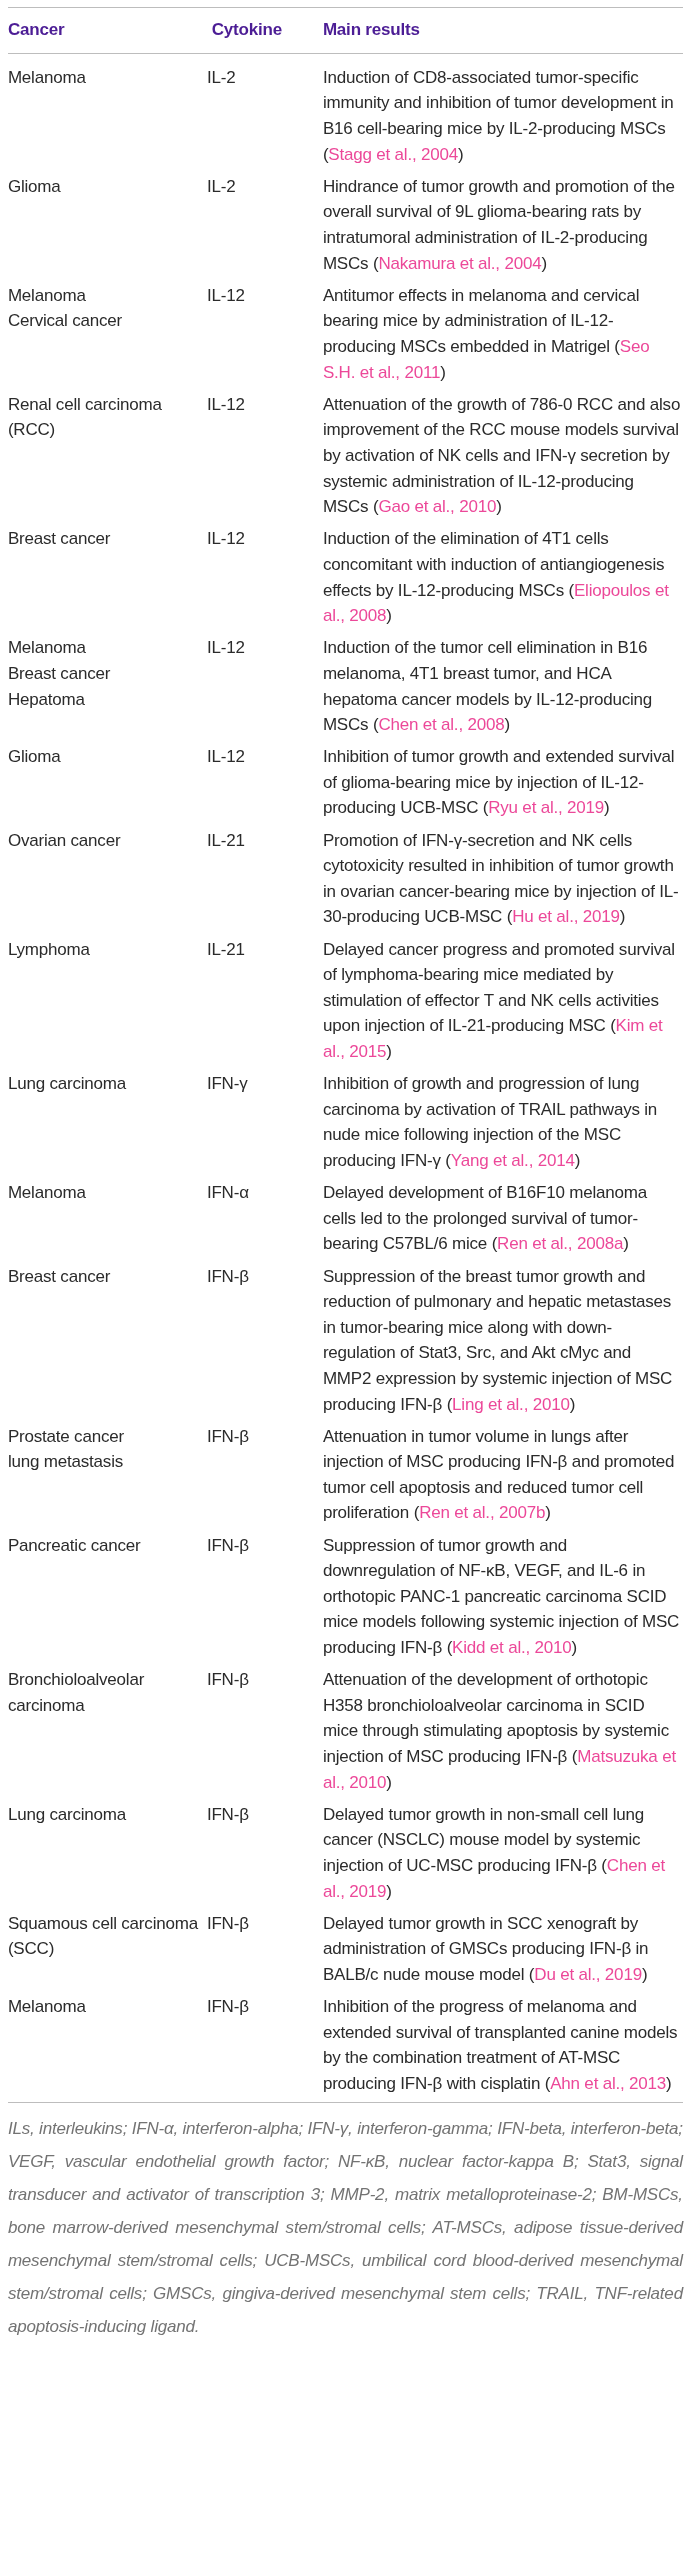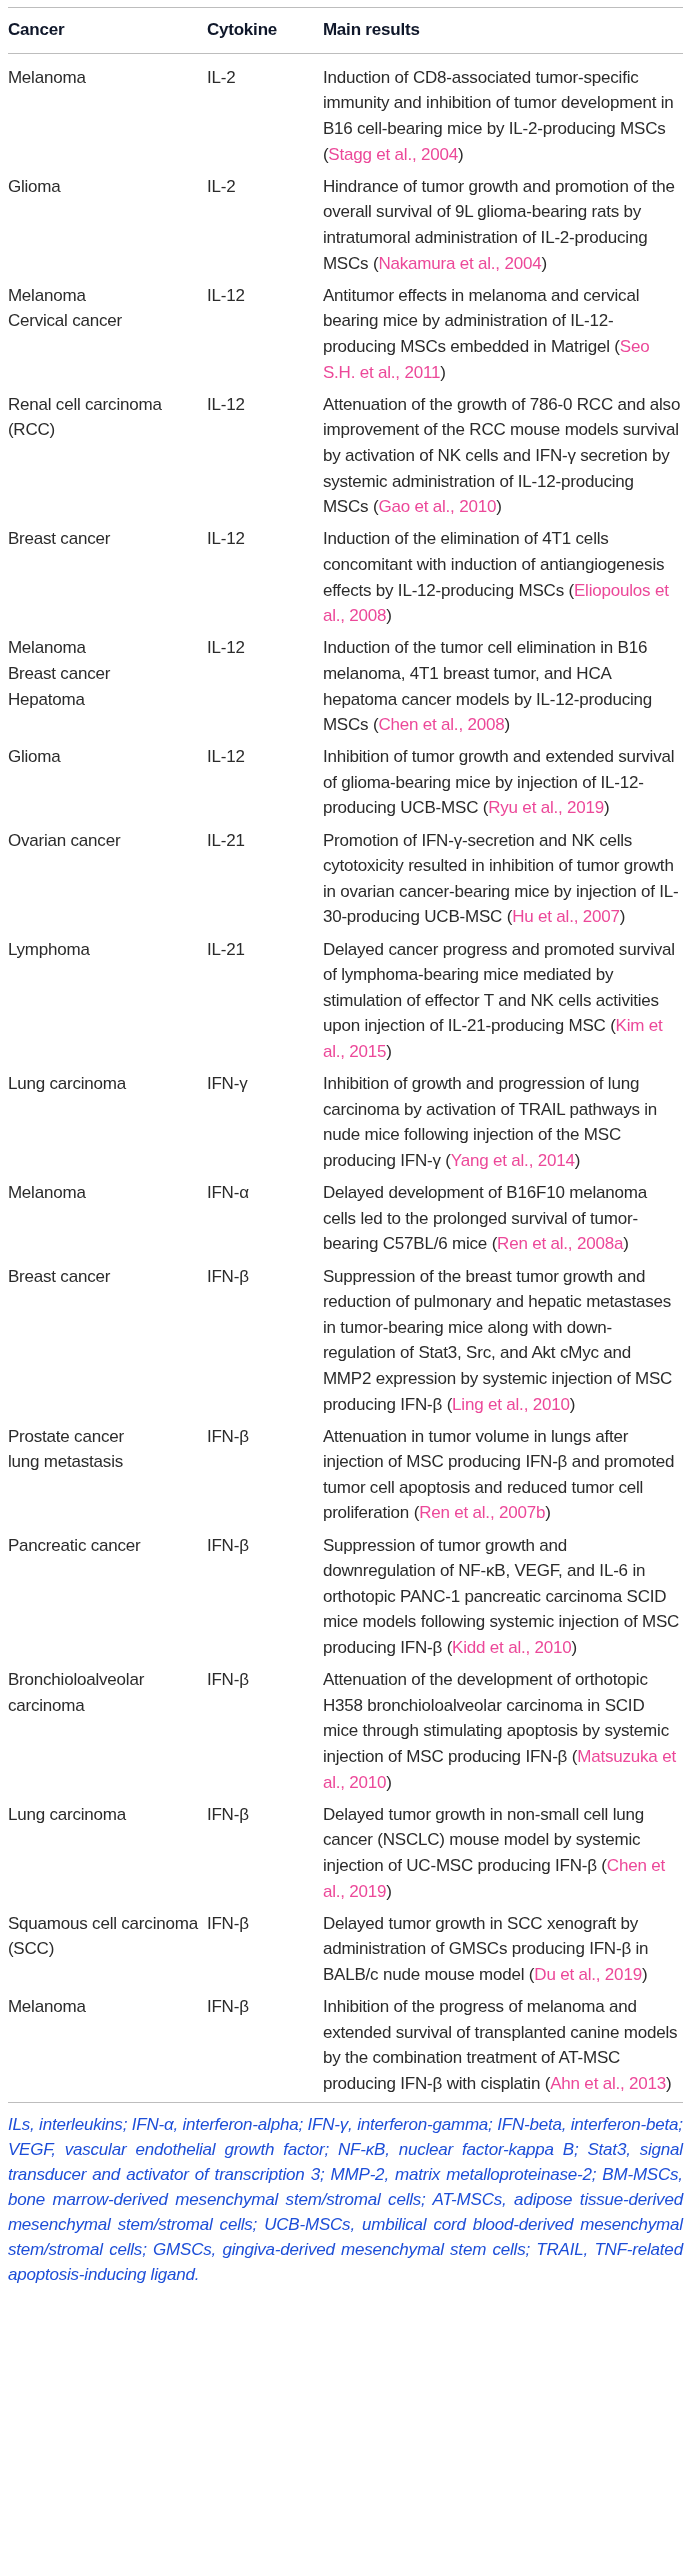--- a/index.html
+++ b/index.html
@@ -31,47 +31,47 @@
     table.cyto-table col.c-gap { width: 36px; }
     table.cyto-table col.c-main { width: 360px; }
 
     table.cyto-table thead th {
       font-weight: bold;
       text-align: left;
       border-top: 1.3px solid #bdbdbd;
       border-bottom: 1.3px solid #bdbdbd;
       padding: 11.8px 0 11.8px 0;
       line-height: 21.7px;
-      color: #0f172a;
+      color: #4c1d95;
       vertical-align: middle;
     }
-    table.cyto-table thead th.th-cyto { }
+    table.cyto-table thead th.th-cyto { text-align: center; }
     table.cyto-table tbody td {
       vertical-align: top;
       padding: 3.3px 0 3.3px 0;
       color: #2b2b2b;
       font-weight: normal;
     }
     table.cyto-table tbody tr:first-child td { padding-top: 11px; }
     table.cyto-table tbody tr:last-child td {
       padding-bottom: 5.3px;
       border-bottom: 1.3px solid #bdbdbd;
     }
     td.td-cyto { text-align: left; }
     td.td-cancer .cancer-line { display: block; }
     .cite { color: #ec4899; }
     .paren { color: #2b2b2b; }
     .footnote {
       width: 675px;
       margin: 9.2px 0 0 0;
       font-style: italic;
       font-size: 17px;
-      line-height: 25px;
+      line-height: 33px;
       text-align: justify;
-      color: #1d4ed8;
+      color: #737373;
       letter-spacing: -0.2px;
       padding-bottom: 13px;
     }
   </style>
 </head>
 <body>
 
 <div class="table-wrap">
   <table class="cyto-table">
     <colgroup>
@@ -177,21 +177,21 @@
   </tr>
 
   <tr>
     <td class="td-cancer">
             <span class="cancer-line">Ovarian cancer</span>
           </td>
     <td class="td-cyto">IL-21</td>
     <td class="td-gap"></td>
     <td class="td-main">
       <span>Promotion of IFN-γ-secretion and NK cells cytotoxicity resulted in inhibition of tumor growth in ovarian cancer-bearing mice by injection of IL-30-producing UCB-MSC</span>
-      <span class="paren">(</span><span class="cite">Hu et al., 2007</span><span class="paren">)</span>
+      <span class="paren">(</span><span class="cite">Hu et al., 2019</span><span class="paren">)</span>
     </td>
   </tr>
 
   <tr>
     <td class="td-cancer">
             <span class="cancer-line">Lymphoma</span>
           </td>
     <td class="td-cyto">IL-21</td>
     <td class="td-gap"></td>
     <td class="td-main">

